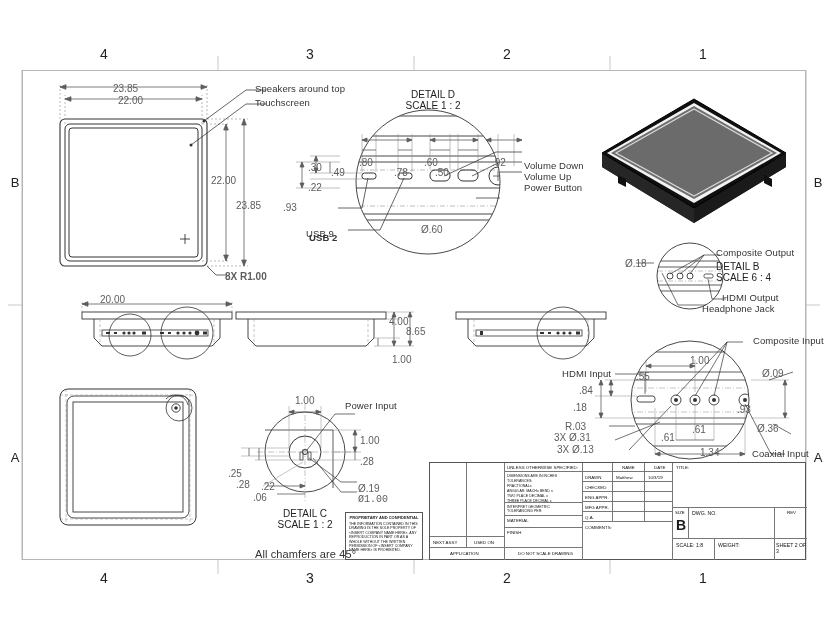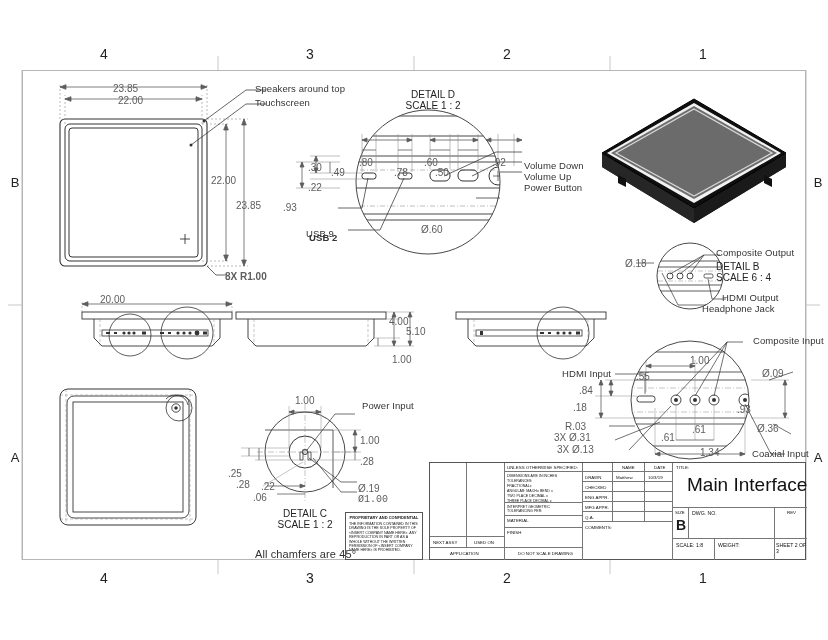--- a/index.html
+++ b/index.html
@@ -335,21 +335,21 @@
       <line x1="166" y1="12" x2="166" y2="46"></line>
       <path d="M166,12 l-2,5 h4 z"></path>
         <path d="M166,46 l-2,-5 h4 z"></path>
       <line x1="182" y1="12" x2="182" y2="46"></line>
       <path d="M182,12 l-2,5 h4 z"></path>
         <path d="M182,46 l-2,-5 h4 z"></path>
       <line x1="150" y1="38" x2="150" y2="46"></line>
     </g>
   </svg>
   <div class="dim" style="left:389px;top:316px;">4.00</div>
-  <div class="dim" style="left:406px;top:326px;">5.10</div>
+  <div class="dim" style="left:406px;top:326px;">8.65</div>
   <div class="dim" style="left:392px;top:354px;">1.00</div>
 
   <svg width="200" height="80" style="left:444px;top:300px;">
     <rect x="12" y="12" width="150" height="7" fill="none" stroke="#333" stroke-width=".9"></rect>
     <path d="M24,19 L24,38 L32,46 L142,46 L150,38 L150,19" fill="none" stroke="#333" stroke-width=".9"></path>
     <g stroke="#8a8a8a" stroke-width=".5" stroke-dasharray="3,2">
       <line x1="30" y1="19" x2="30" y2="46"></line>
         <line x1="144" y1="19" x2="144" y2="46"></line>
     </g>
     <rect x="32" y="30" width="106" height="6" fill="none" stroke="#333" stroke-width=".8"></rect>
@@ -529,21 +529,21 @@
   </svg>
   <div class="dim" style="left:295px;top:395px;">1.00</div>
   <div class="dim" style="left:360px;top:435px;">1.00</div>
   <div class="dim" style="left:360px;top:456px;">.28</div>
   <div class="dim" style="left:228px;top:468px;">.25</div>
   <div class="dim" style="left:236px;top:479px;">.28</div>
   <div class="dim" style="left:261px;top:481px;">.22</div>
   <div class="dim" style="left:253px;top:492px;">.06</div>
   <div class="dim" style="left:358px;top:483px;">Ø.19</div>
   <div class="dim" style="left:358px;top:494px;font-family:Liberation Mono, monospace;">Ø1.00</div>
-  <div class="lbl" style="left:345px;top:400px;margin-left:17px;">Power Input</div>
+  <div class="lbl" style="left:345px;top:400px;">Power Input</div>
   <div class="ttl" style="left:260px;top:508px;width:90px;">DETAIL C</div>
   <div class="ttl" style="left:260px;top:519px;width:90px;">SCALE 1 : 2</div>
 
   <div style="position:absolute;left:345px;top:512px;width:78px;height:48px;border:1px solid #555;box-sizing:border-box;padding:2px 3px;">
     <div class="prop-hd">PROPRIETARY AND CONFIDENTIAL</div>
     <div class="tiny" style="position:relative;margin-top:2px;">THE INFORMATION CONTAINED IN THIS DRAWING IS THE SOLE PROPERTY OF &lt;INSERT COMPANY NAME HERE&gt;.  ANY REPRODUCTION IN PART OR AS A WHOLE WITHOUT THE WRITTEN PERMISSION OF &lt;INSERT COMPANY NAME HERE&gt; IS PROHIBITED.</div>
   </div>
 
   <div class="tb">
 
@@ -625,21 +625,20 @@
     </div>
     <div style="left:183px;top:49px;width:32px;height:10px;border-right:1px solid #777;border-bottom:1px solid #777;"></div>
     <div style="left:215px;top:49px;width:28px;height:10px;border-right:1px solid #777;border-bottom:1px solid #777;"></div>
 
     <div style="left:153px;top:59px;width:90px;height:38px;border-right:1px solid #777;">
       <span class="tiny5" style="position:absolute;left:2px;top:3px;">COMMENTS:</span>
     </div>
 
     <div style="left:243px;top:0;width:134px;height:45px;border-bottom:1px solid #777;">
       <span class="tiny5" style="position:absolute;left:3px;top:2px;">TITLE:</span>
-      <span class="maintitle" style="position:absolute;left:14px;top:11px;">Main Interface</span>
     </div>
     <div style="left:243px;top:45px;width:16px;height:31px;border-right:1px solid #777;border-bottom:1px solid #777;">
       <span class="tiny5" style="position:absolute;left:2px;top:2px;">SIZE</span>
       <span class="sizeB" style="position:absolute;left:3px;top:9px;">B</span>
     </div>
     <div style="left:259px;top:45px;width:86px;height:31px;border-right:1px solid #777;border-bottom:1px solid #777;">
       <span class="tiny6" style="position:absolute;left:3px;top:2px;">DWG.  NO.</span>
     </div>
     <div style="left:345px;top:45px;width:32px;height:31px;border-bottom:1px solid #777;">
       <span class="tiny5" style="position:absolute;left:12px;top:2px;">REV</span>

